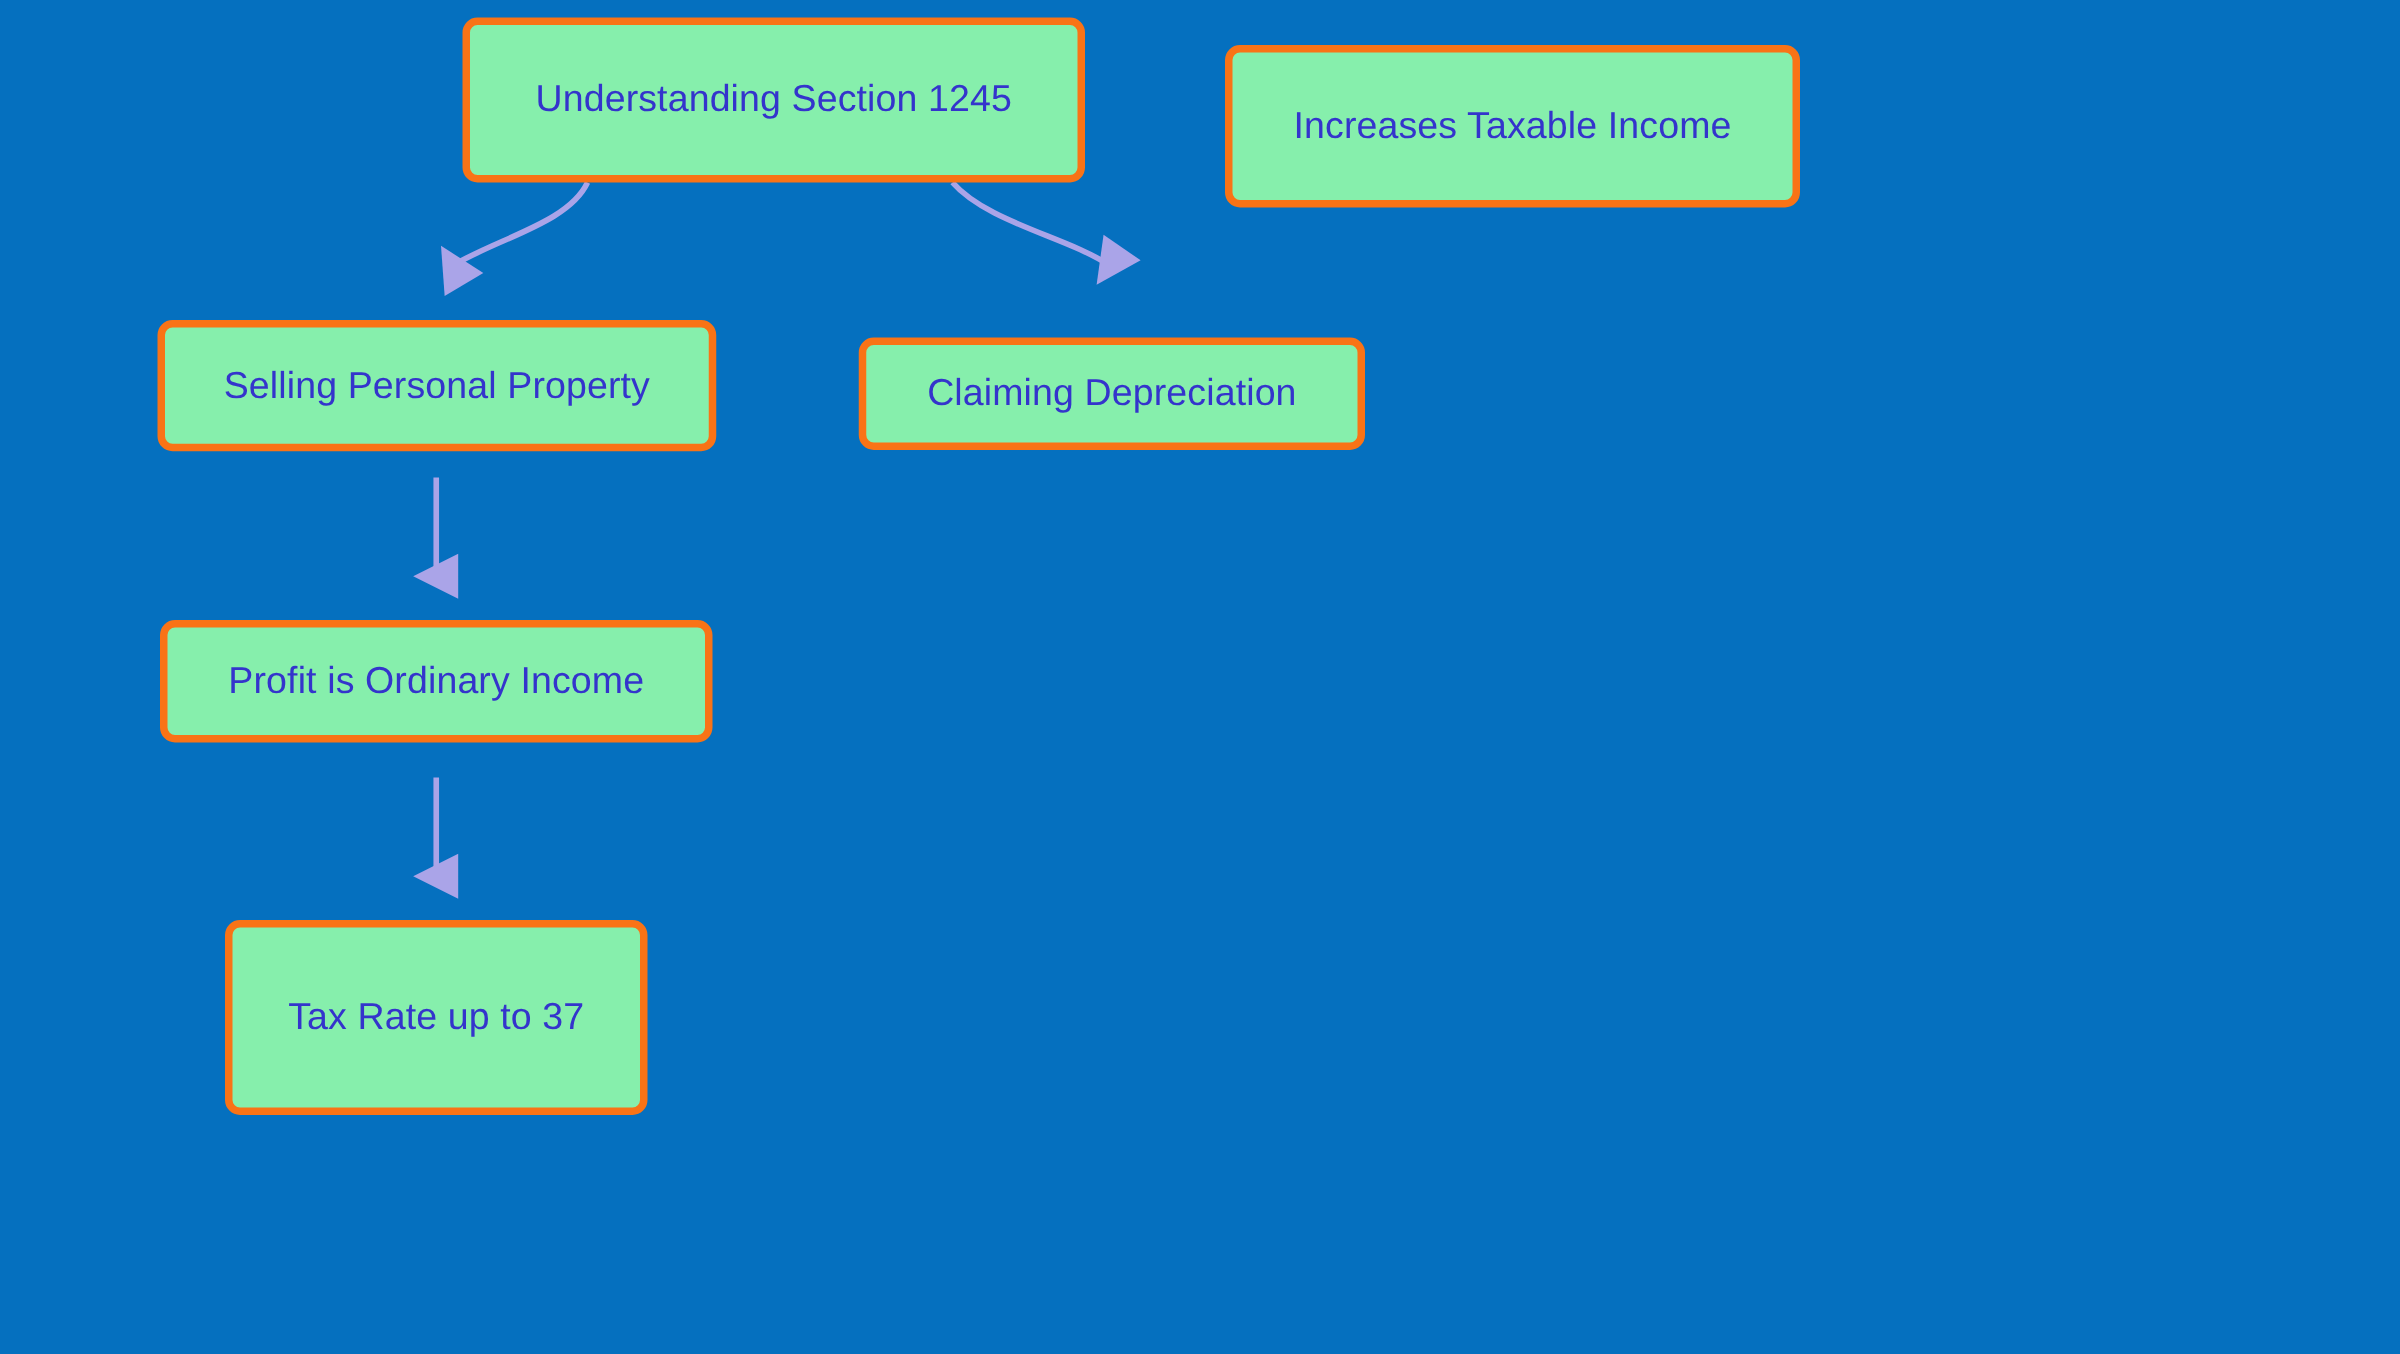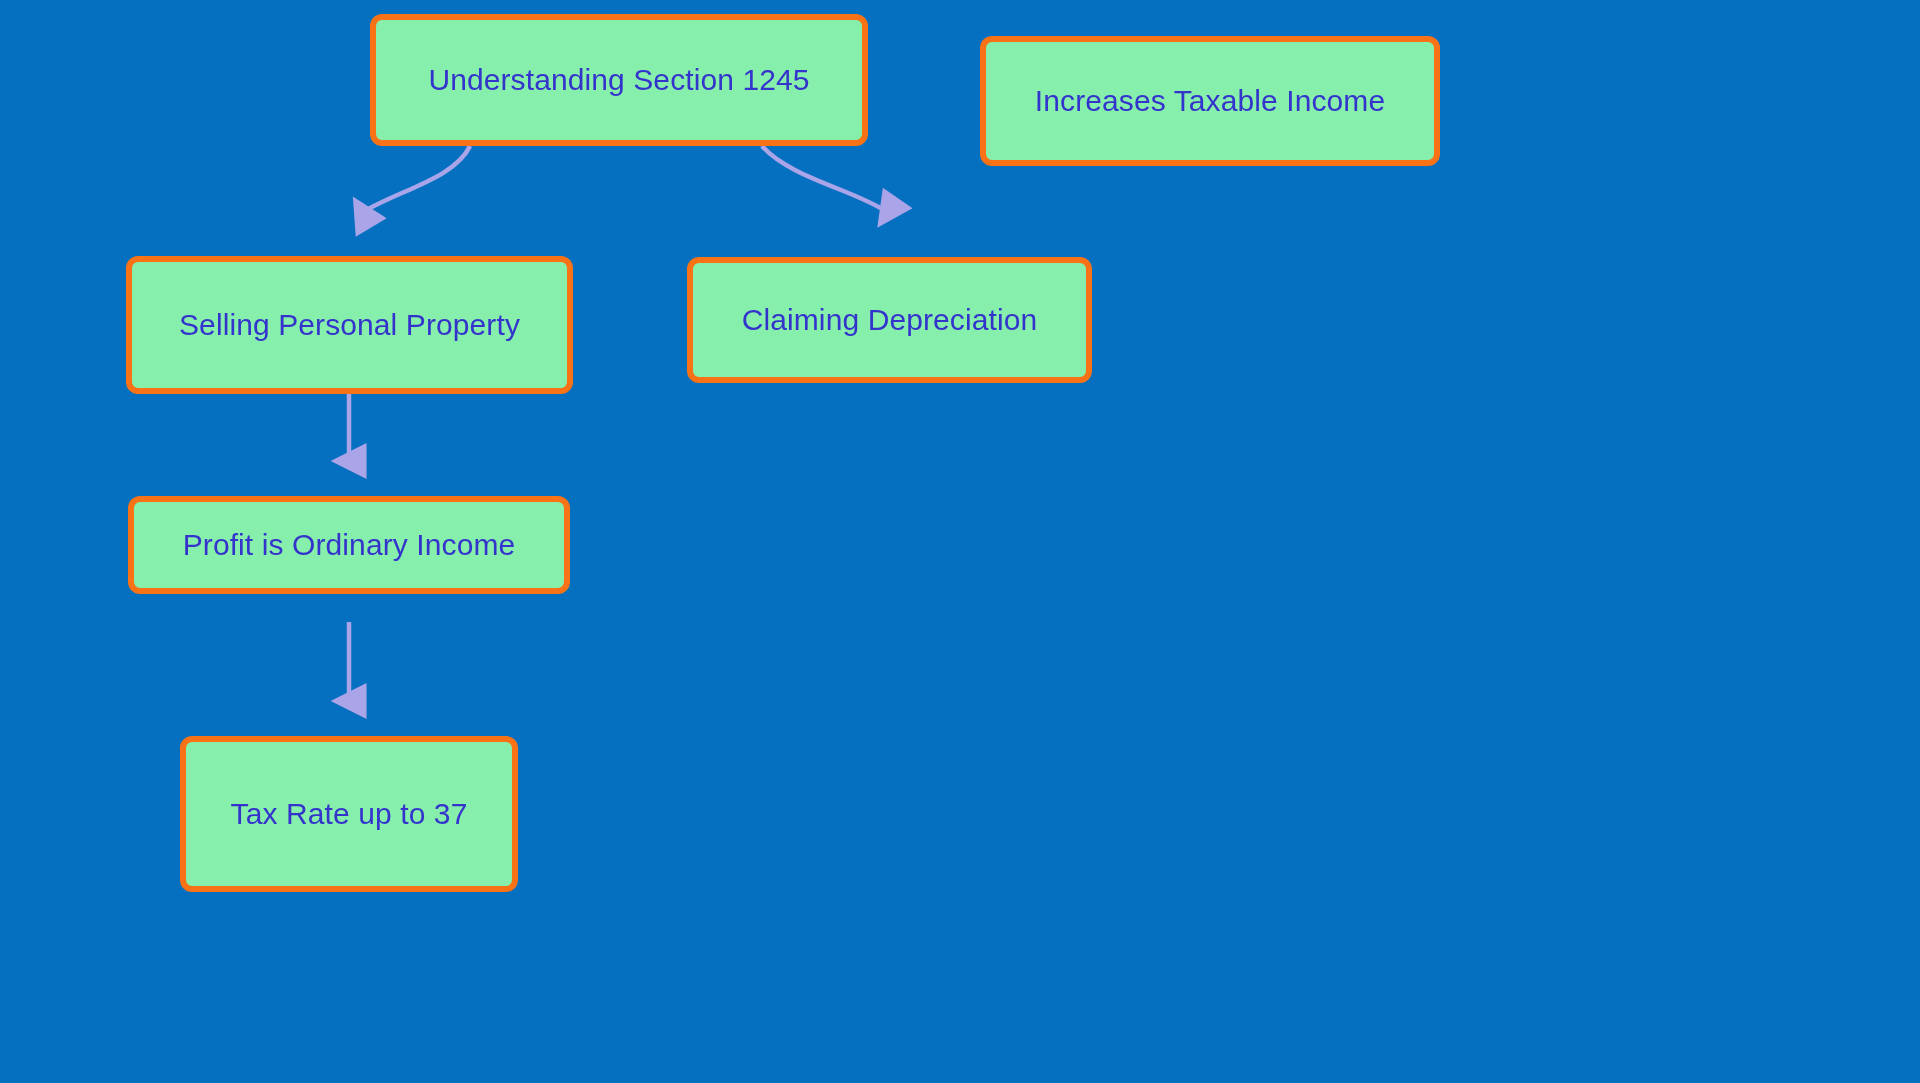--- a/index.html
+++ b/index.html
@@ -72,25 +72,25 @@
   </svg>
 
   <div class="node" style="left:370px; top:14px; width:498px; height:132px;">
     <span class="node-label">Understanding Section 1245</span>
   </div>
 
   <div class="node" style="left:980px; top:16px; width:460px; height:130px;margin-top:20px;">
     <span class="node-label">Increases Taxable Income</span>
   </div>
 
-  <div class="node" style="left:126px; top:256px; width:447px; height:138px;text-align:right;">
+  <div class="node" style="left:126px; top:256px; width:447px; height:105px;text-align:right;">
     <span class="node-label">Selling Personal Property</span>
   </div>
 
-  <div class="node" style="left:687px; top:257px; width:405px; height:126px;">
+  <div class="node" style="left:687px; top:270px; width:405px; height:90px;">
     <span class="node-label">Claiming Depreciation</span>
   </div>
 
   <div class="node" style="left:128px; top:496px; width:442px; height:98px;">
     <span class="node-label">Profit is Ordinary Income</span>
   </div>
 
   <div class="node" style="left:180px; top:736px; width:338px; height:156px;">
     <span class="node-label">Tax Rate up to 37</span>
   </div>

